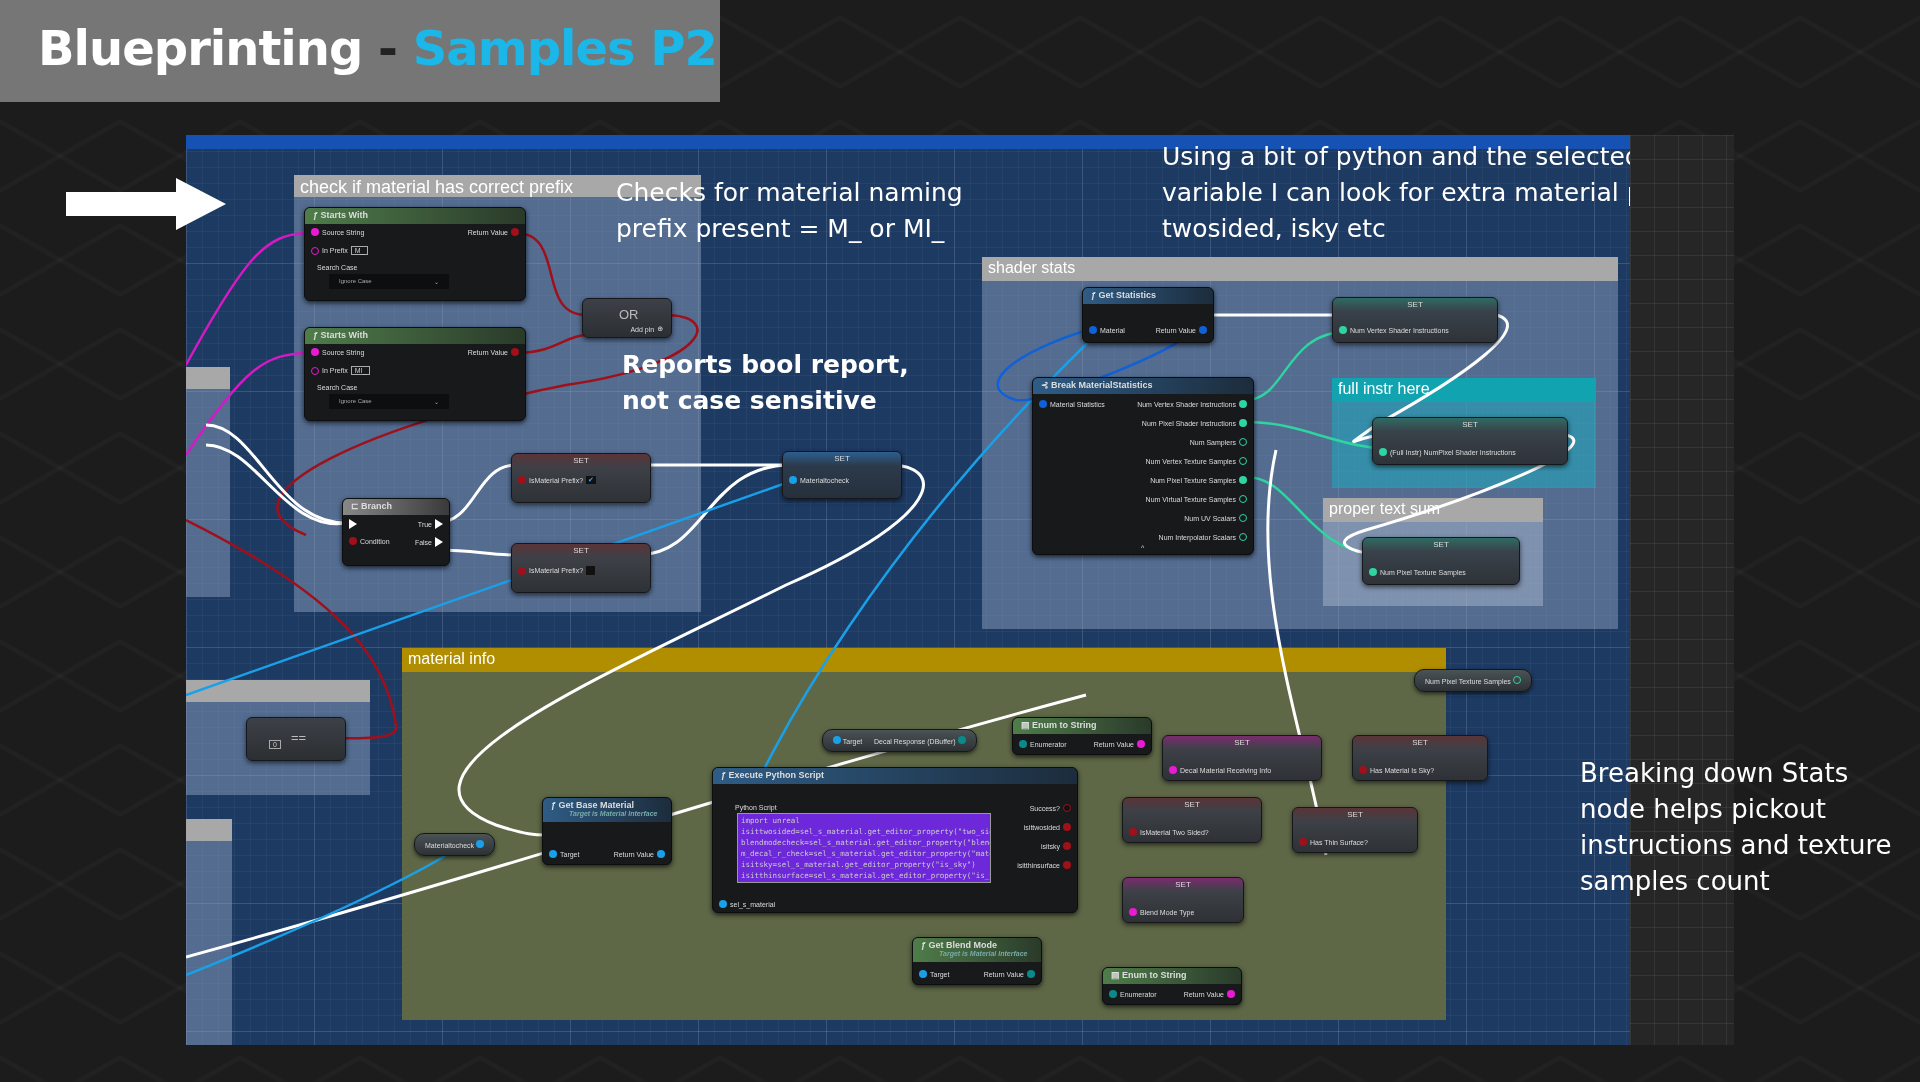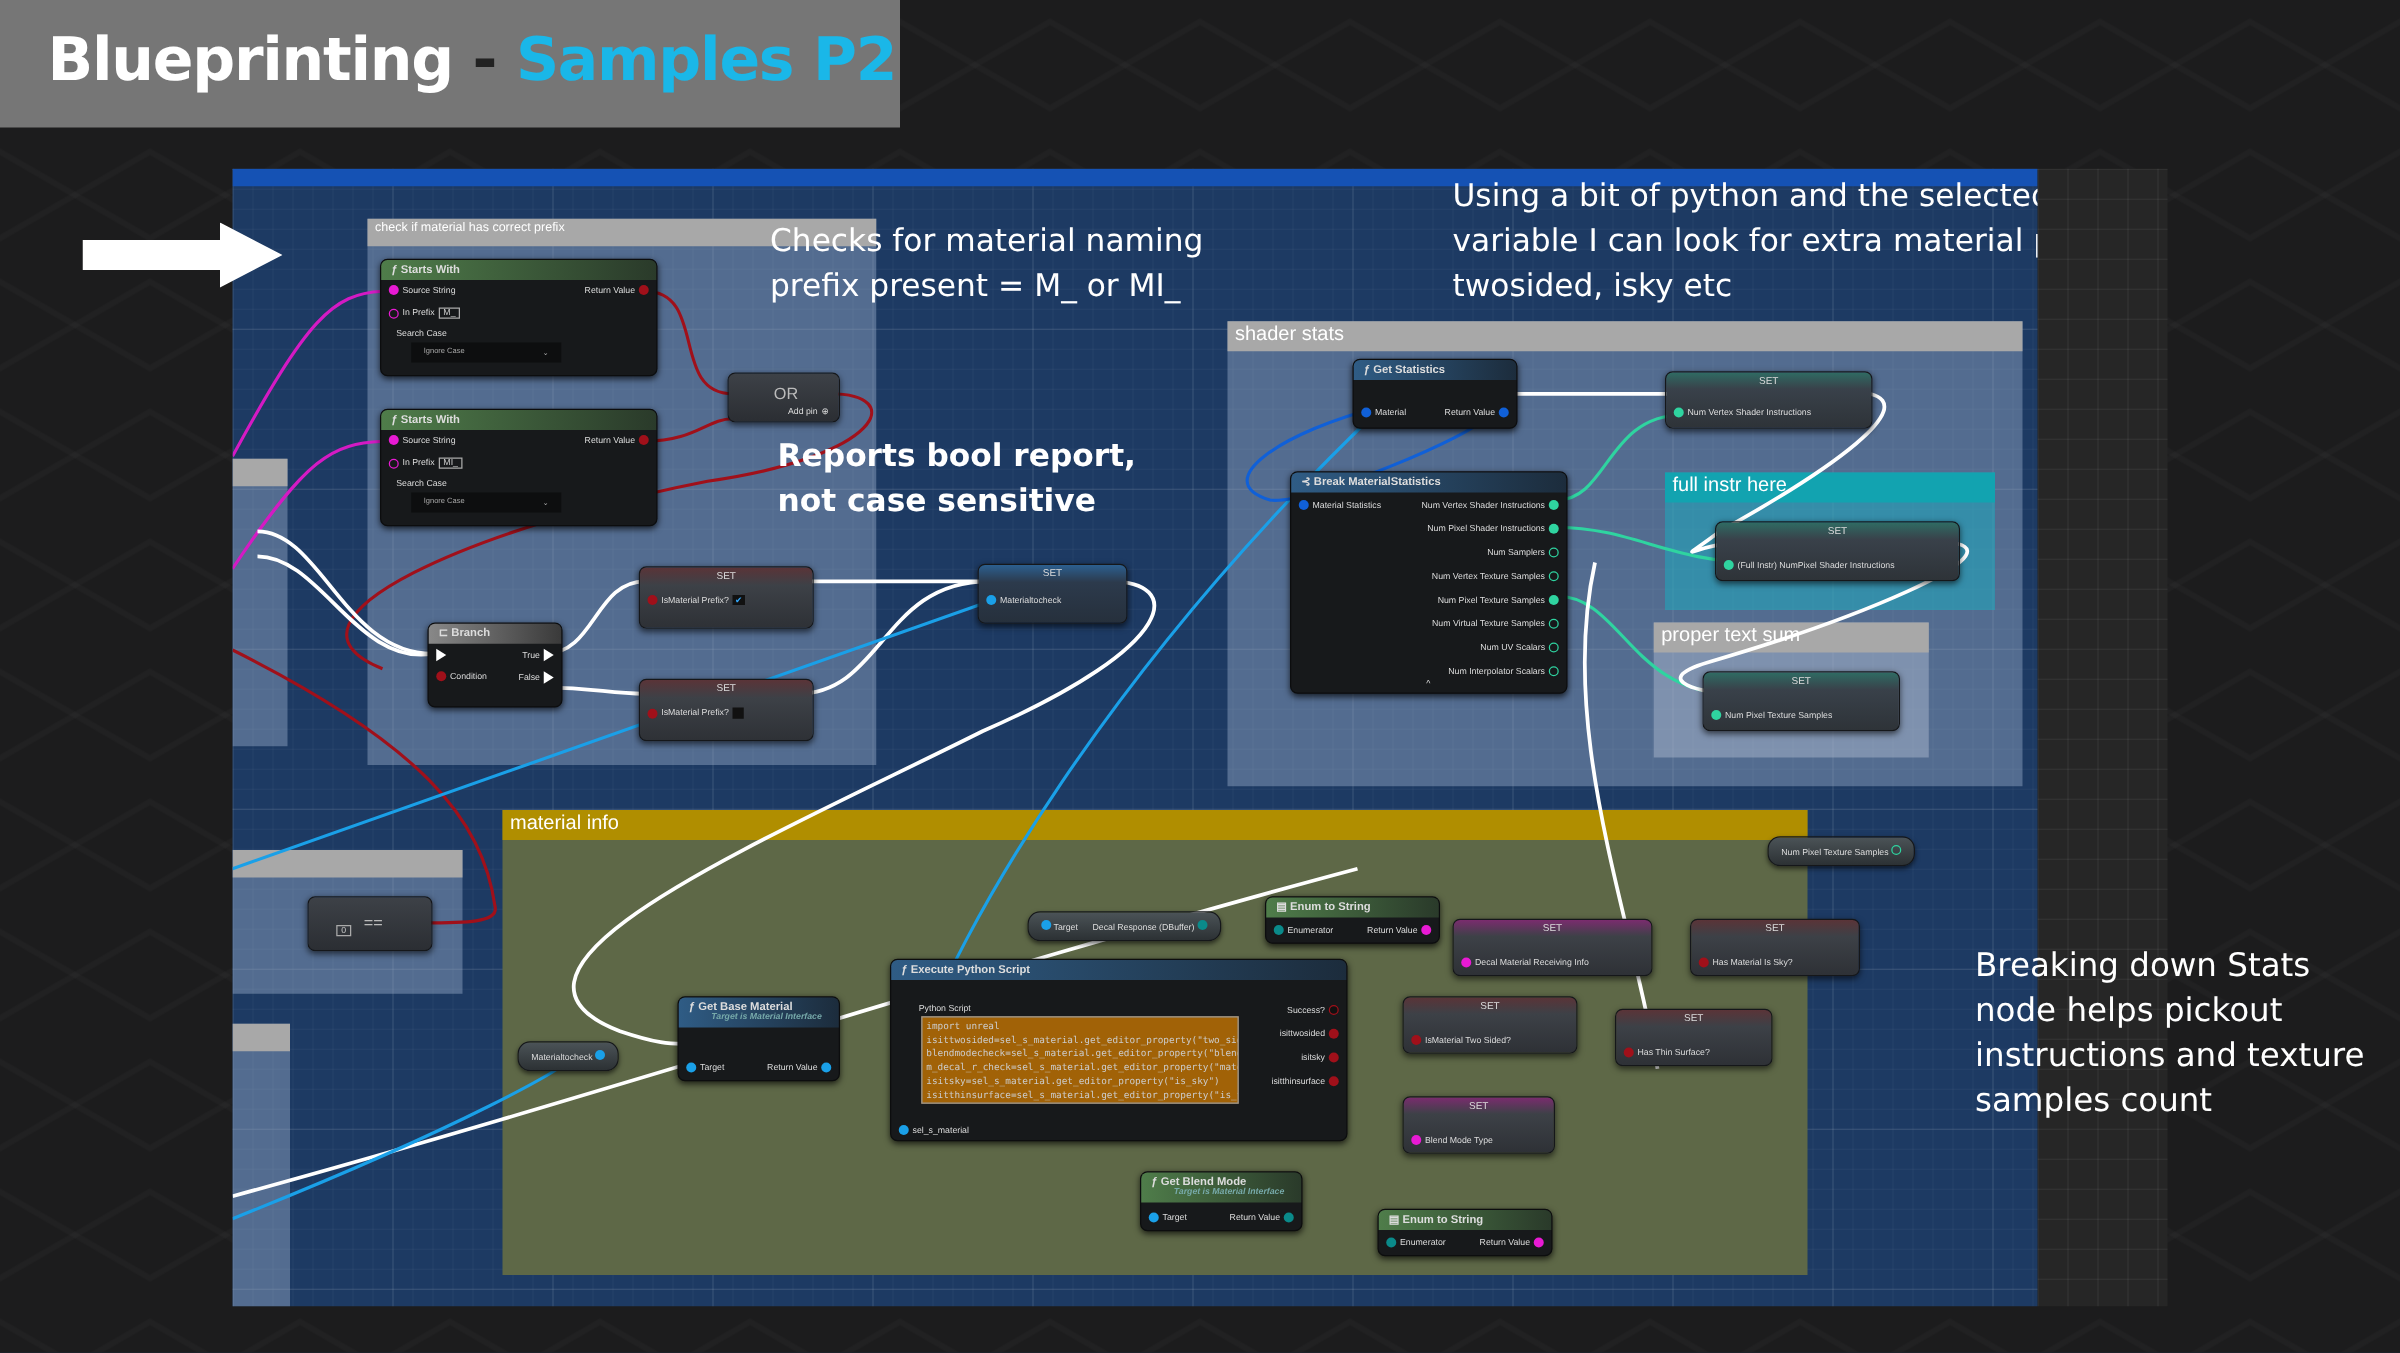--- a/index.html
+++ b/index.html
@@ -27,40 +27,40 @@
       linear-gradient(90deg, rgba(255,255,255,0.10) 1px, transparent 1px),
       linear-gradient(rgba(255,255,255,0.04) 1px, transparent 1px),
       linear-gradient(90deg, rgba(255,255,255,0.04) 1px, transparent 1px);
     background-size: 128px 128px, 128px 128px, 16px 16px, 16px 16px; }
   #graph-topbar { position: absolute; left: 0; top: 0; width: 100%; height: 14px; background: #1552b4; }
   #graph-ext { position: absolute; left: 1630px; top: 135px; width: 104px; height: 910px; background-color: #262626;
     background-image: linear-gradient(rgba(255,255,255,0.07) 1px, transparent 1px), linear-gradient(90deg, rgba(255,255,255,0.07) 1px, transparent 1px);
     background-size: 24px 24px; }
 
   .comment { position: absolute; background: rgba(150,170,200,0.45); }
-  .comment-head { position: absolute; left: 0; top: 0; right: 0; height: 22px; background: #a8a8a8; color: #fff; font-size: 10px; padding: 2px 6px; white-space: nowrap; overflow: hidden; }
+  .comment-head { position: absolute; left: 0; top: 0; right: 0; height: 22px; background: #a8a8a8; color: #fff; font-size: 18px; padding: 2px 6px; white-space: nowrap; overflow: hidden; }
   .comment-head.big { font-size: 16px; height: 24px; }
 
   .node { position: absolute; background: #17191b; border-radius: 6px; box-shadow: 0 2px 5px rgba(0,0,0,0.7); border: 1px solid #0c0d0e; }
   .node-head { height: 16px; border-radius: 5px 5px 0 0; color: #ddd; font-size: 9px; font-weight: bold; padding: 2px 8px; white-space: nowrap; }
   .node-head.green { background: linear-gradient(90deg, #4f7d4a, #2a3a2a); }
   .node-head.blue { background: linear-gradient(90deg, #2f5c85, #1c2c3c); }
   .node-head.gray { background: linear-gradient(90deg, #888, #3a3a3a); }
   .node-sub { color: #7aa; font-size: 7px; font-style: italic; padding: 0 18px; }
   .pin { position: absolute; font-size: 7px; color: #ddd; white-space: nowrap; display: flex; align-items: center; gap: 3px; }
   .dot { display: inline-block; width: 8px; height: 8px; border-radius: 50%; }
   .exec { display: inline-block; width: 0; height: 0; border-top: 5px solid transparent; border-bottom: 5px solid transparent; border-left: 8px solid #fff; }
   .set-node { position: absolute; background: linear-gradient(#3d4147, #2b2e33); border-radius: 6px; border: 1px solid #15171a; box-shadow: 0 2px 5px rgba(0,0,0,0.6); }
   .set-node .set-label { position: absolute; left: 0; right: 0; top: 2px; text-align: center; color: #ddd; font-size: 8px; }
   .set-node.red { background: linear-gradient(#5a3438 0, #3d4147 30%, #2e3136); }
   .set-node.teal { background: linear-gradient(#2f6b63 0, #39414a 30%, #2e3338); }
   .set-node.blue { background: linear-gradient(#2c5f8f 0, #2c3a4c 30%, #26303c); }
   .set-node.pink { background: linear-gradient(#7a2c6e 0, #3d4147 30%, #2e3136); }
   .var-node { position: absolute; background: linear-gradient(#4b5357, #2c3134); border-radius: 10px; border: 1px solid #15171a; color: #ddd; font-size: 7px; padding: 6px 10px; white-space: nowrap; box-shadow: 0 2px 4px rgba(0,0,0,0.6); }
-  .code { position: absolute; border: 1px solid #999; color: #ccc; font-family: "DejaVu Sans Mono", monospace; font-size: 7.5px; line-height: 11px; padding: 1px 3px; white-space: pre; overflow: hidden; background: #a16207; }
+  .code { position: absolute; border: 1px solid #999; color: #ccc; font-family: "DejaVu Sans Mono", monospace; font-size: 7.5px; line-height: 11px; padding: 1px 3px; white-space: pre; overflow: hidden; background: #6d28d9; }
   .textbox { display: inline-block; border: 1px solid #aaa; padding: 0 3px; font-size: 7px; color: #ccc; }
   .combo { position: absolute; background: #0d0e0f; color: #aaa; font-size: 6px; padding: 4px 10px; }
   .annot { position: absolute; color: #fff; font-family: "DejaVu Sans", sans-serif; }
   svg.wires { position: absolute; left: 0; top: 0; pointer-events: none; }
   .arrow { position: absolute; }
 </style>
 </head>
 <body>
 
 <div id="stage">

